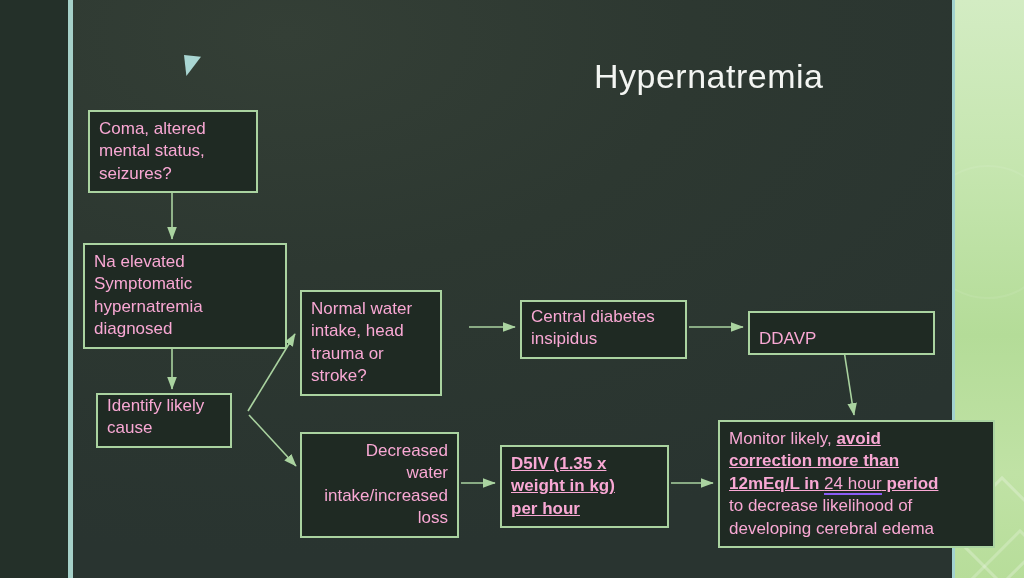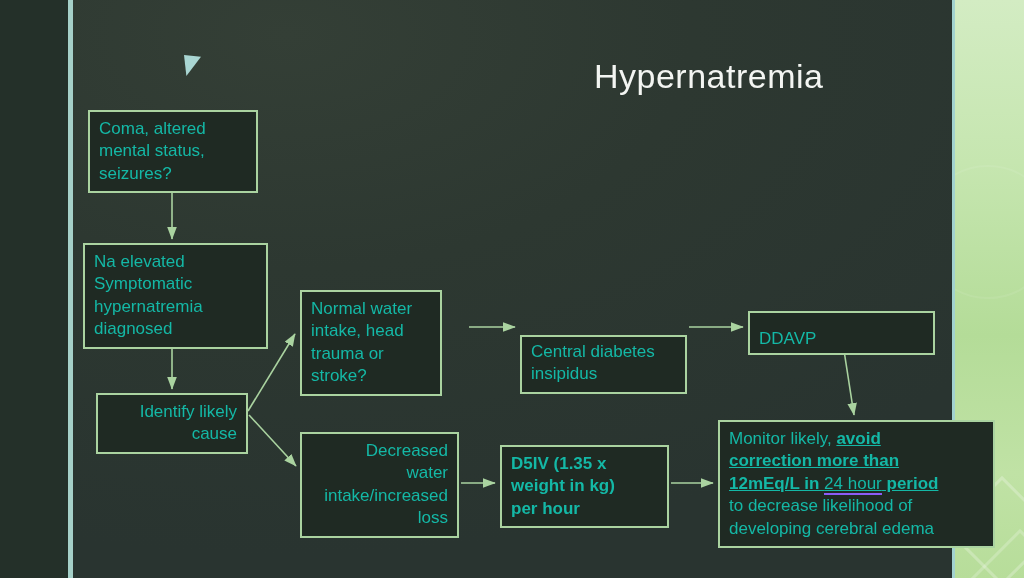--- a/index.html
+++ b/index.html
@@ -25,31 +25,31 @@
   .corner-triangle{
     position:absolute;left:184px;top:55px;width:17px;height:21px;background:#a9d6d2;
     clip-path:polygon(0 0,100% 8%,14% 100%);z-index:2;
   }
   .slide-title{
     position:absolute;left:594px;top:57px;font-size:34px;font-weight:400;
     color:#f3f5f2;z-index:2;letter-spacing:0.5px;
   }
   .node{
     position:absolute;box-sizing:border-box;z-index:3;
-    background:#1f2a23;border:2px solid #aad3a0;color:#14b8a6;
+    background:#1f2a23;border:2px solid #aad3a0;color:#f9a8d4;
     font-size:17px;line-height:1.32;padding:6px 9px;white-space:pre-wrap;
   }
   .node-coma{left:88px;top:110px;width:170px;min-height:80px;}
-  .node-na{left:83px;top:243px;width:185px;min-height:102px;}
-  .node-identify{left:96px;top:393px;width:152px;min-height:53px;padding-top:6px;text-align:right;}
+  .node-na{left:83px;top:243px;width:204px;min-height:102px;}
+  .node-identify{left:96px;top:393px;width:136px;min-height:53px;padding-top:0;}
   .node-normal-water{left:300px;top:290px;width:142px;min-height:78px;}
-  .node-central-di{left:520px;top:300px;width:167px;min-height:54px;padding-top:4px;margin-top:35px;}
+  .node-central-di{left:520px;top:300px;width:167px;min-height:54px;padding-top:4px;}
   .node-ddavp{left:748px;top:311px;width:187px;min-height:31px;padding-top:15px;padding-bottom:3px;}
   .node-decreased{left:300px;top:432px;width:159px;min-height:102px;text-align:right;}
-  .node-d5iv{left:500px;top:445px;width:169px;min-height:77px;font-weight:700;}
+  .node-d5iv{left:500px;top:445px;width:169px;min-height:77px;font-weight:700;text-decoration:underline;}
   .node-monitor{left:718px;top:420px;width:277px;min-height:125px;}
   .seg-normal{font-weight:400;}
   .seg-bold-underline{font-weight:700;text-decoration:underline;}
   .seg-bold-underline-blue{font-weight:400;text-decoration:underline;border-bottom:2px solid #8b5cf6;}
   svg.connectors{position:absolute;left:0;top:0;z-index:2;}
   svg.connectors line{stroke:#aad3a0;stroke-width:1.6;}
 </style>
 </head>
 <body>
 

